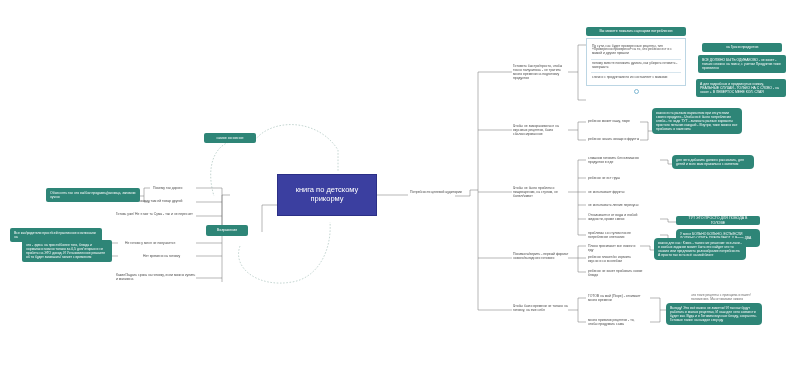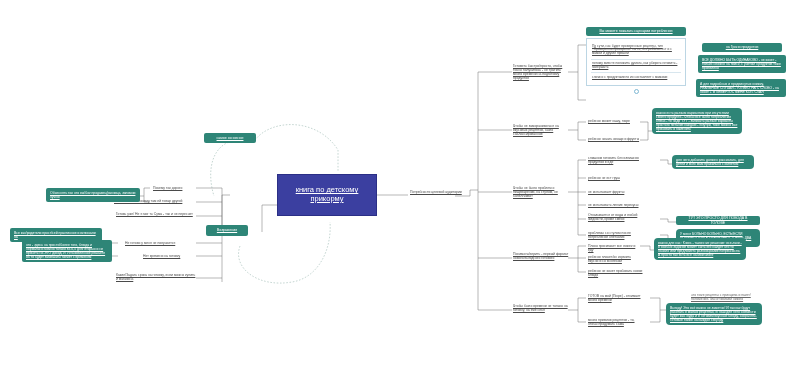--- a/index.html
+++ b/index.html
@@ -27,21 +27,20 @@
     width: 797px;
     height: 372px;
     pointer-events: none;
   }
   .node {
     position: absolute;
     box-sizing: border-box;
     line-height: 1.18;
     white-space: normal;
     word-wrap: break-word;
-    text-decoration: underline;
   }
   
   .root {
     background: #3b3fa0;
     color: #ffffff;
     border: 1px solid #2b2f86;
     text-align: center;
     font-size: 7.5px;
     padding: 7px 6px;
     display: flex;

